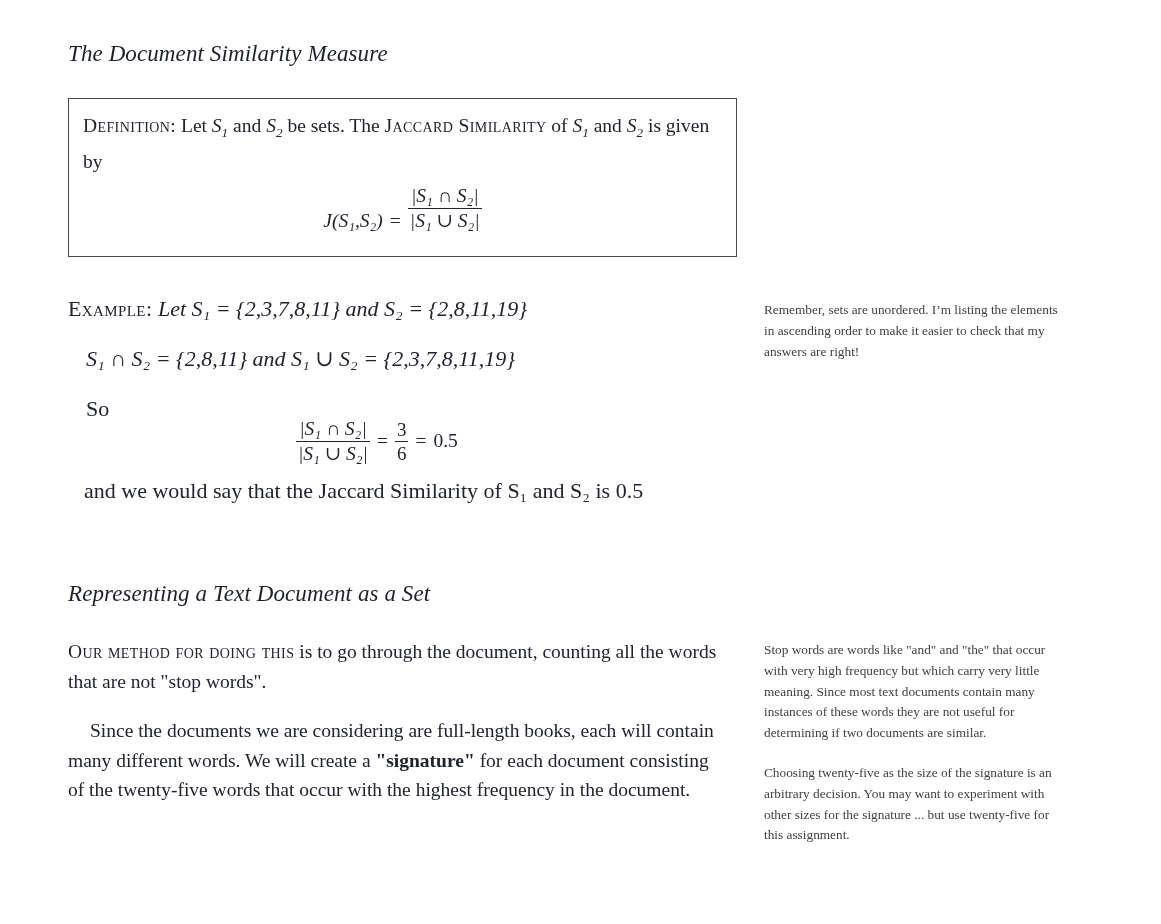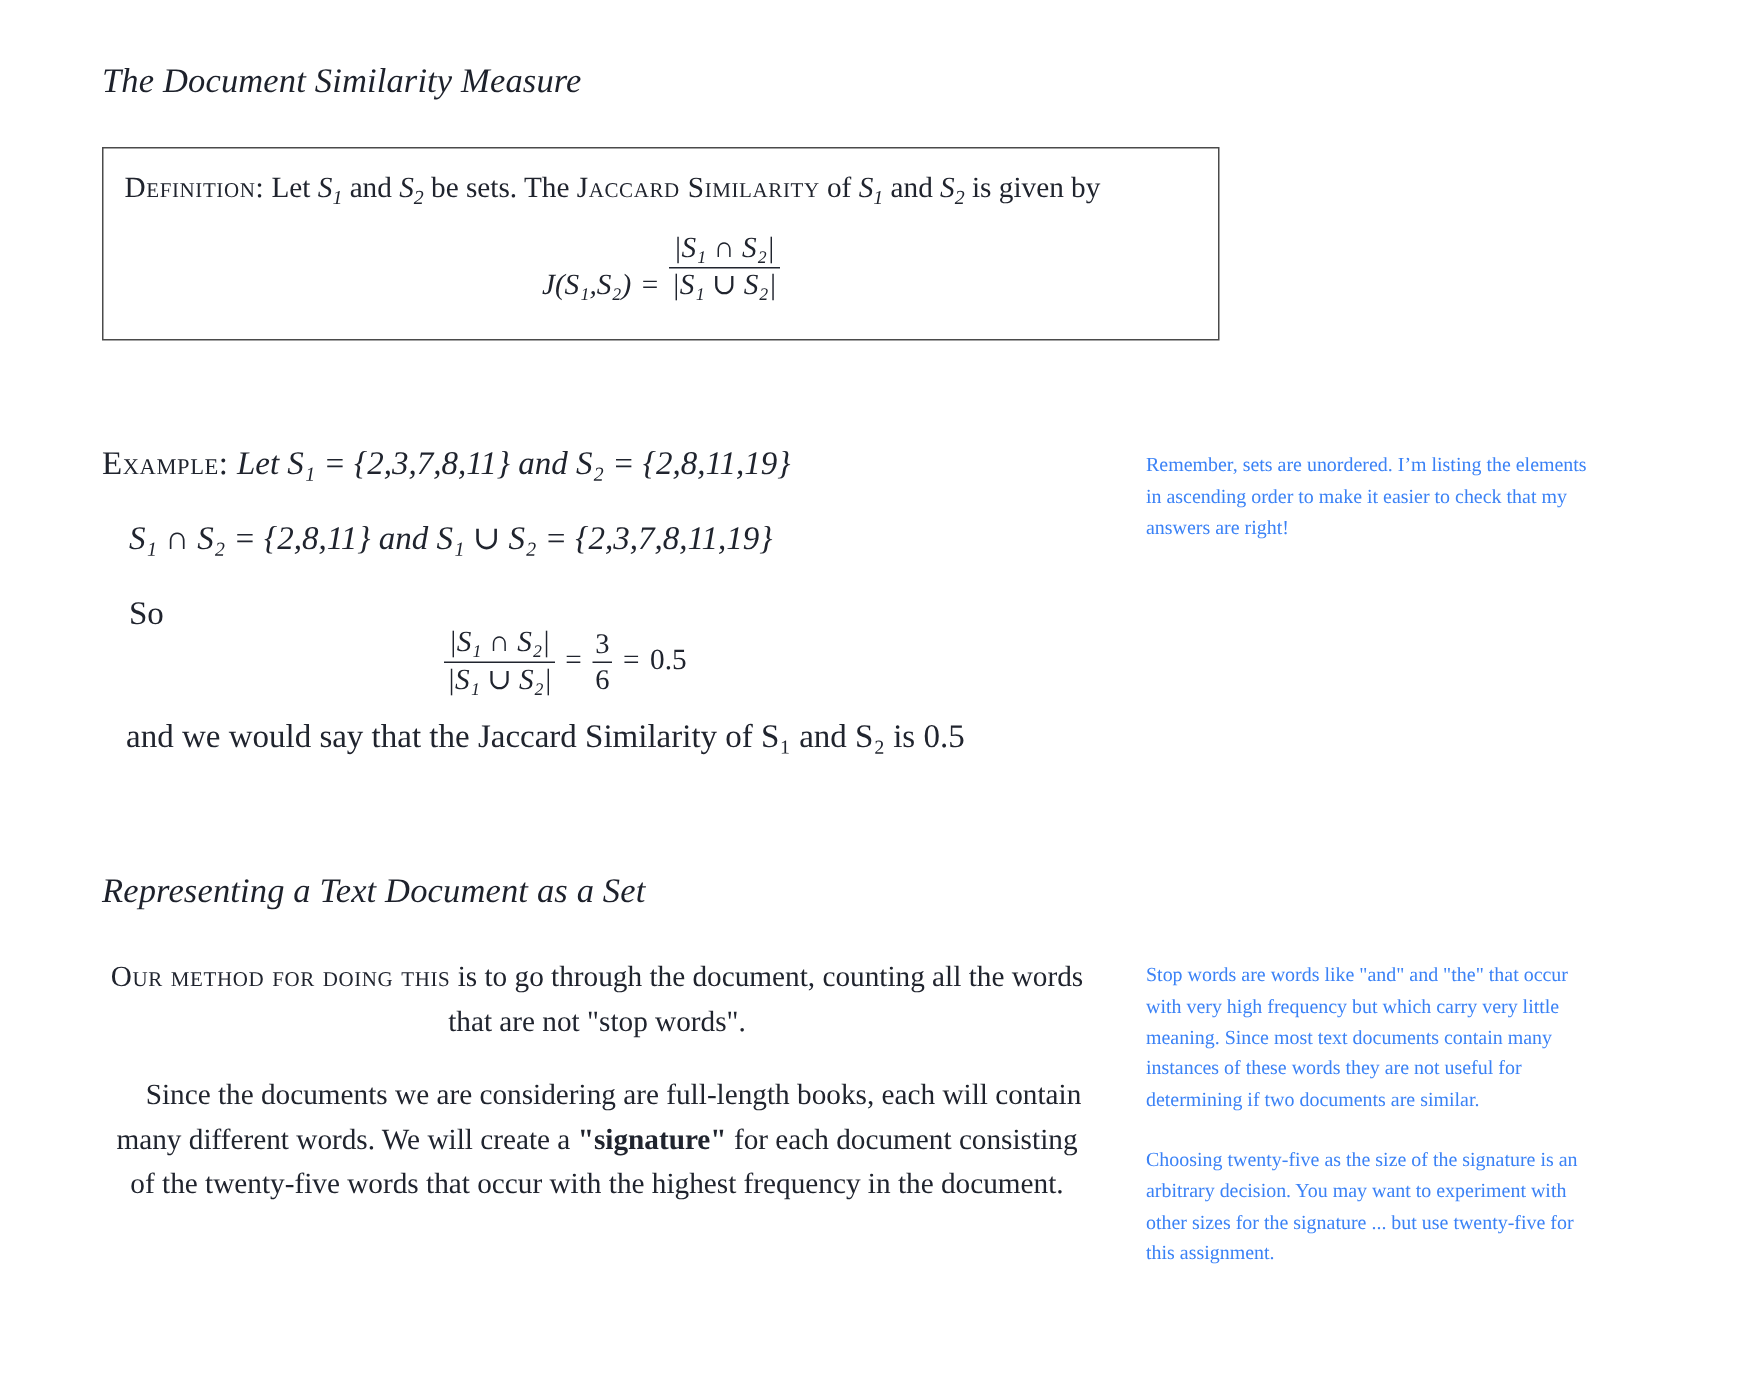--- a/index.html
+++ b/index.html
@@ -34,21 +34,21 @@
     line-height: 1.2;
     color: #1d212b;
     letter-spacing: 0.1px;
   }
 
   
   .def-box {
     border: 1.3px solid #4a4a4a;
     padding: 12px 14px 14px 14px;
     box-sizing: border-box;
-    width: 745px;
+    width: 669px;
   }
   .def-text {
     font-size: 19.5px;
     line-height: 29px;
   }
   .smallcaps {
     font-variant: small-caps;
     letter-spacing: 0.4px;
   }
   .mathvar {
@@ -89,36 +89,36 @@
     font-size: 19px;
   }
 
   .body-text {
     font-size: 22px;
     line-height: 29px;
   }
   .body-para {
     font-size: 19.5px;
     line-height: 29.5px;
-    text-align: center;
+    text-align: left;
   }
   .indent {
     text-indent: 22px;
   }
 
   
   .margin-col {
     position: absolute;
     left: 764px;
     width: 304px;
   }
   .margin-note {
     font-size: 13.3px;
     line-height: 20.8px;
-    color: #3b82f6;
+    color: #404040;
   }
   .margin-note + .margin-note {
     margin-top: 19px;
   }
 </style>
 </head>
 <body>
 
 <div class="page">
 

